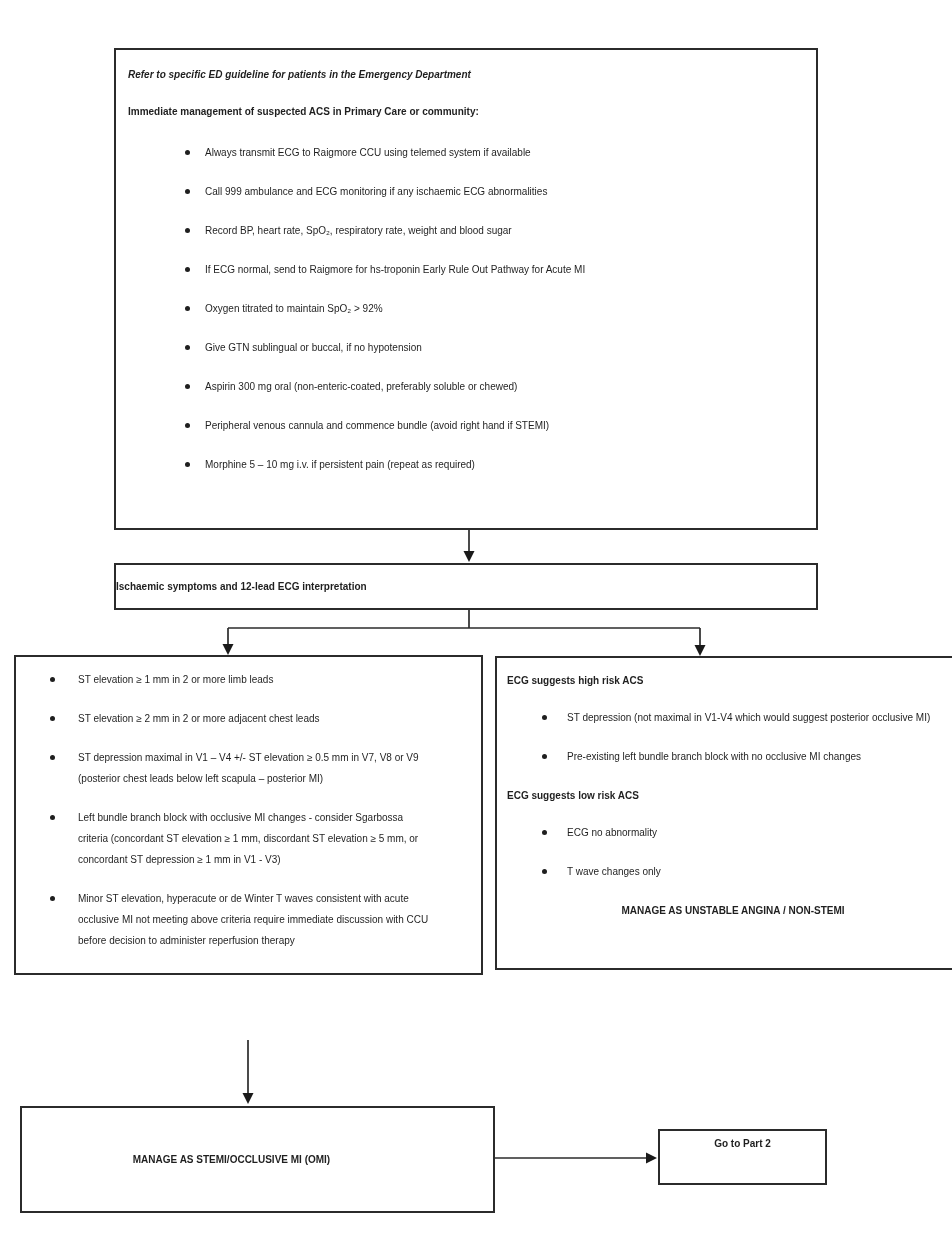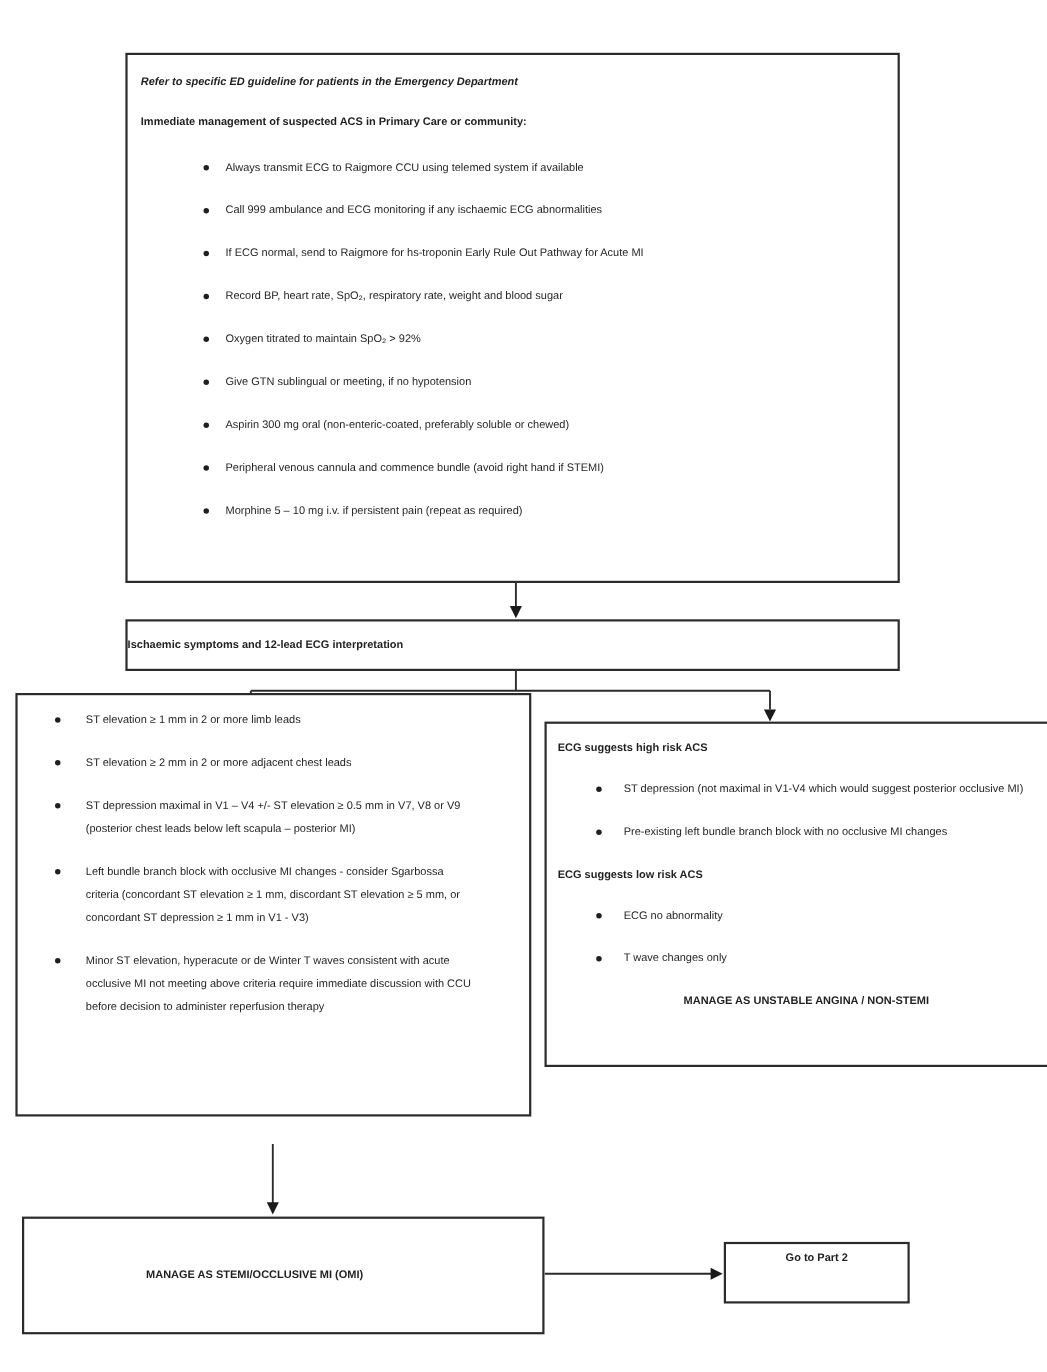--- a/index.html
+++ b/index.html
@@ -21,21 +21,21 @@
   .immediate-heading { font-weight:bold; line-height:19px; margin-top:18px; }
   .tb-list { margin-top:21px; }
   .tb-item { position:relative; padding-left:77px; line-height:21px; margin-bottom:18px; }
   .tb-item::before { content:""; position:absolute; left:57px; top:8px; width:5px; height:5px; border-radius:50%; background:#1f1f1f; }
 
   
   #ecg-box { left:114px; top:563px; width:704px; height:47px; display:flex; align-items:center; justify-content:flex-start; }
   #ecg-box .title { font-weight:bold; }
 
   
-  #stemi-criteria-box { left:14px; top:630px; width:469px; height:385px; padding:12px 0 0 0; }
+  #stemi-criteria-box { left:14px; top:655px; width:469px; height:320px; padding:12px 0 0 0; }
   .crit-item { position:relative; padding-left:62px; padding-right:52px; line-height:21px; margin-bottom:18px; }
   .crit-item::before { content:""; position:absolute; left:34px; top:8px; width:5px; height:5px; border-radius:50%; background:#1f1f1f; }
 
   
   #acs-box { left:495px; top:656px; width:476px; height:314px; padding:12px 0 0 0; }
   .acs-heading { font-weight:bold; line-height:21px; padding-left:10px; }
   .acs-item { position:relative; padding-left:70px; padding-right:28px; line-height:21px; margin-top:16px; margin-bottom:18px; }
   .acs-item + .acs-item { margin-top:0; }
   .acs-item::before { content:""; position:absolute; left:45px; top:8px; width:5px; height:5px; border-radius:50%; background:#1f1f1f; }
   .acs-heading.low { margin-top:2px; }
@@ -79,24 +79,24 @@
       <polygon class="connector-head" points="646,1152.5 646,1163.5 657,1158"></polygon>
     </g>
   </svg>
 
   <div class="box" id="top-box">
     <div class="referral-note">Refer to specific ED guideline for patients in the Emergency Department</div>
     <div class="immediate-heading">Immediate management of suspected ACS in Primary Care or community:</div>
     <div class="tb-list">
       <div class="tb-item">Always transmit ECG to Raigmore CCU using telemed system if available</div>
       <div class="tb-item">Call 999 ambulance and ECG monitoring if any ischaemic ECG abnormalities</div>
+      <div class="tb-item">Record BP, heart rate, SpO₂, respiratory rate, weight and blood sugar</div>
       <div class="tb-item">If ECG normal, send to Raigmore for hs-troponin Early Rule Out Pathway for Acute MI</div>
-      <div class="tb-item">Record BP, heart rate, SpO₂, respiratory rate, weight and blood sugar</div>
       <div class="tb-item">Oxygen titrated to maintain SpO₂ &gt; 92%</div>
-      <div class="tb-item">Give GTN sublingual or meeting, if no hypotension</div>
+      <div class="tb-item">Give GTN sublingual or buccal, if no hypotension</div>
       <div class="tb-item">Aspirin 300 mg oral (non-enteric-coated, preferably soluble or chewed)</div>
       <div class="tb-item">Peripheral venous cannula and commence bundle (avoid right hand if STEMI)</div>
       <div class="tb-item">Morphine 5 – 10 mg i.v. if persistent pain (repeat as required)</div>
     </div>
   </div>
 
   <div class="box" id="ecg-box">
     <div class="title">Ischaemic symptoms and 12-lead ECG interpretation</div>
   </div>
 

